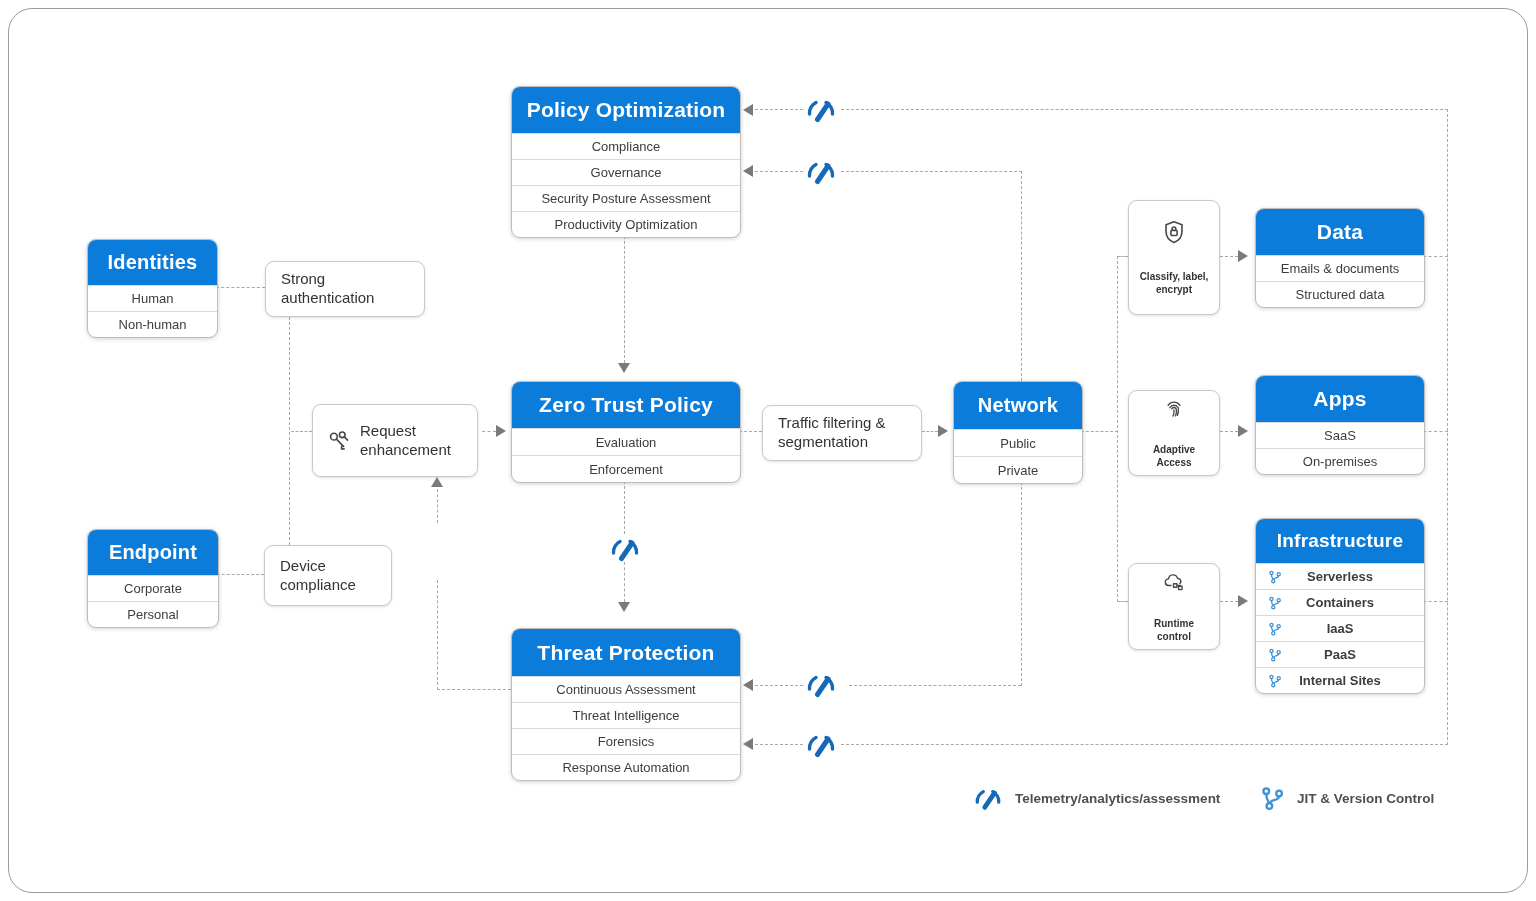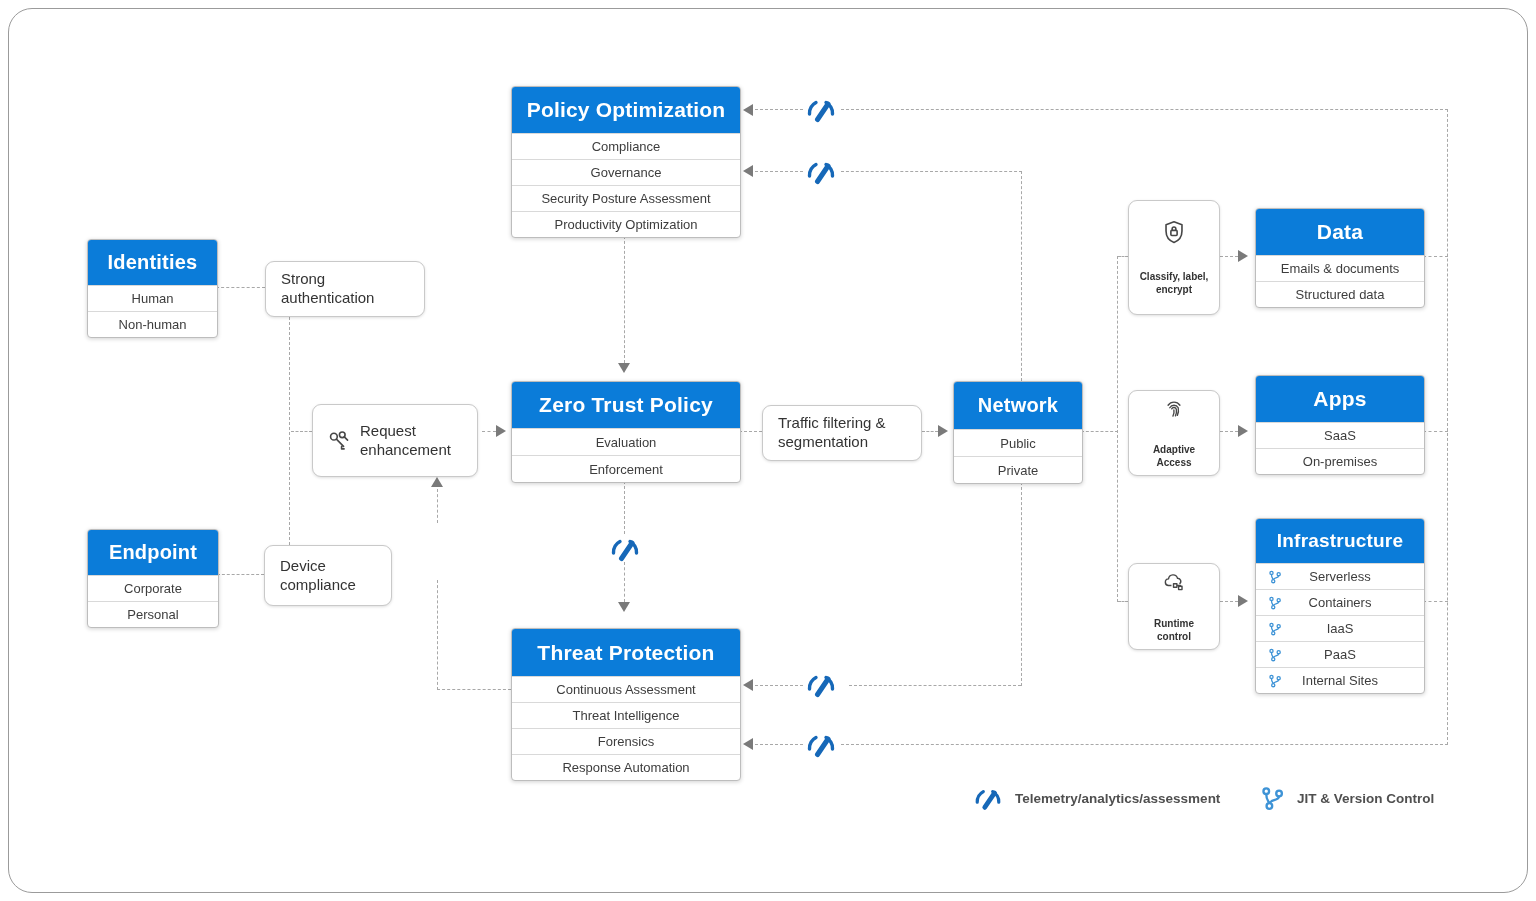--- a/index.html
+++ b/index.html
@@ -2,21 +2,21 @@
 <html style="--header-blue: #0b7cd9; --telemetry-blue: #1668b8; --branch-blue: #3e93d6; --line-gray: #a8a8a8; --arrow-gray: #7a7a7a; --text-dark: #3d3d3d;"><head>
 <meta charset="utf-8">
 <style>
   html,body{margin:0;padding:0;background:#fff;}
   body{width:1536px;height:901px;position:relative;font-family:"Liberation Sans",sans-serif;-webkit-font-smoothing:antialiased;}
   #frame{position:absolute;left:8px;top:8px;width:1518px;height:883px;border:1.5px solid #9b9b9b;border-radius:24px;background:#fff;}
   #canvas{position:absolute;left:0;top:0;width:1536px;height:901px;}
 
   
   .card{position:absolute;display:flex;flex-direction:column;background:#fff;border:1px solid #bdbdbd;
-        border-radius:4px;overflow:hidden;box-shadow:0 1px 4px rgba(0,0,0,.18);}
+        border-radius:9px;overflow:hidden;box-shadow:0 1px 4px rgba(0,0,0,.18);}
   .card-header{height:var(--hh,46px);flex:none;background:var(--header-blue,#0b7cd9);color:#fff;font-weight:bold;
         display:flex;align-items:center;justify-content:center;letter-spacing:.2px;}
   .card-row{flex:1;display:flex;align-items:center;justify-content:center;border-top:1px solid #d9d9d9;
         font-size:13px;color:var(--text-dark,#3d3d3d);position:relative;}
   .card-row:first-of-type{border-top:none;}
   .fs21 .card-header{font-size:21px;} .fs20 .card-header{font-size:20px;} .fs19 .card-header{font-size:19px;}
 
   
   .plain{position:absolute;background:#fff;border:1px solid #c9c9c9;border-radius:9px;
         box-shadow:0 1px 3px rgba(0,0,0,.13);display:flex;align-items:center;
@@ -34,21 +34,21 @@
   .arr-d{border-left:6px solid transparent;border-right:6px solid transparent;border-top:10px solid var(--arrow-gray,#7a7a7a);}
   .arr-u{border-left:6px solid transparent;border-right:6px solid transparent;border-bottom:10px solid var(--arrow-gray,#7a7a7a);}
 
   .gauge{position:absolute;width:32px;height:26px;color:var(--telemetry-blue,#1668b8);}
   .vc{width:14px;height:14px;color:var(--branch-blue,#3e93d6);position:absolute;left:12px;}
   .mono-icon{color:#474747;}
 
   .legend-item{position:absolute;display:flex;align-items:center;gap:12px;}
   .legend-label{font-size:13.5px;font-weight:bold;color:#4f4f4f;}
 
-  .infra-row{font-size:13px;}
+  .infra-row{font-size:13px;font-weight:bold;}
 </style>
 </head>
 <body>
 
 <svg width="0" height="0" style="position:absolute" aria-hidden="true">
   <defs>
     <symbol id="gauge" viewBox="0 0 32 26">
       <g fill="none" stroke="currentColor" stroke-linecap="round">
         <path d="M4.5 17 A12.5 12.5 0 0 1 11 5.6" stroke-width="3.4"></path>
         <path d="M21 5.6 A12.5 12.5 0 0 1 27.5 17" stroke-width="3.4"></path>

